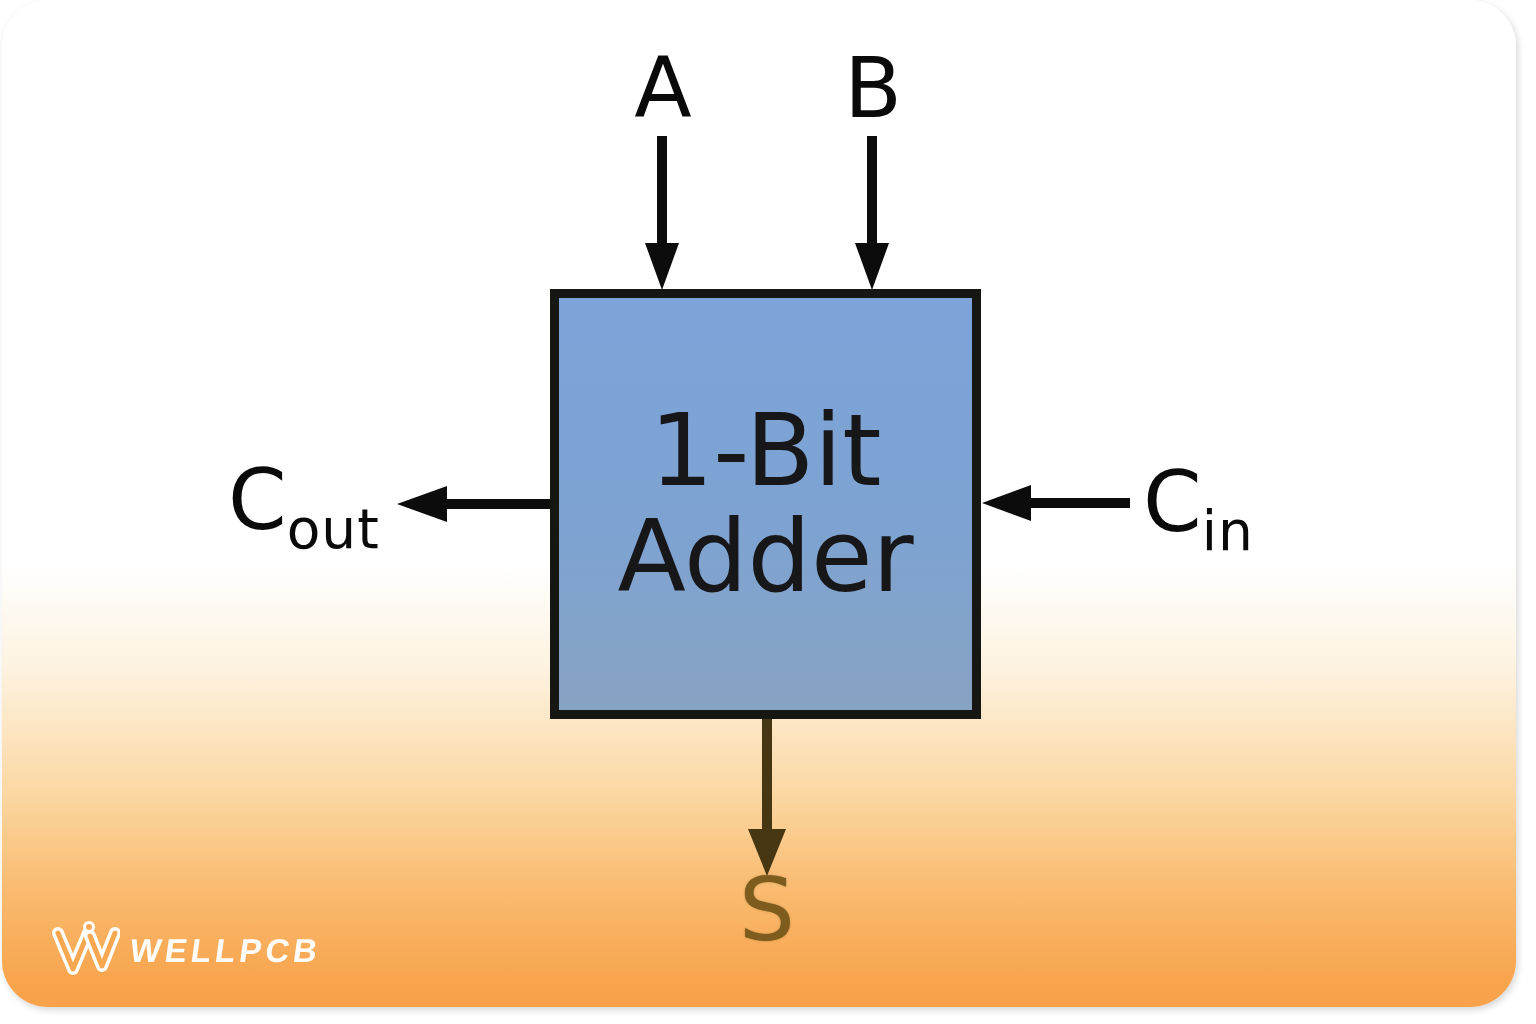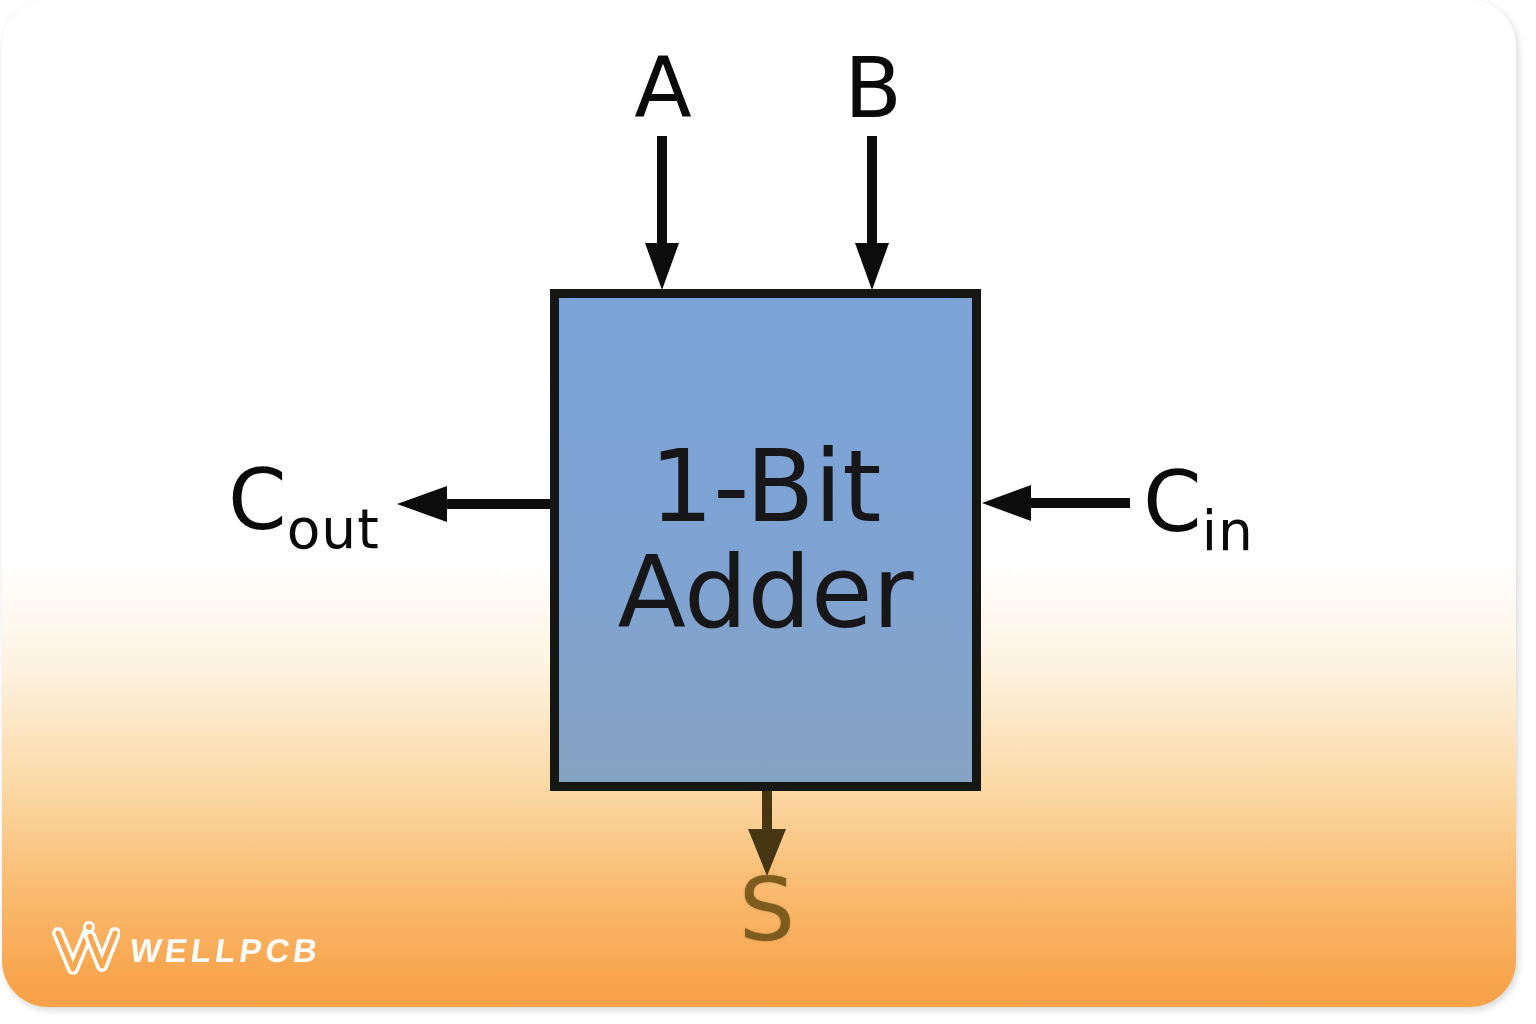--- a/index.html
+++ b/index.html
@@ -12,21 +12,21 @@
     border-radius: 46px;
     background: linear-gradient(180deg,
       #ffffff 0%, #ffffff 56%, #fdf3e1 66%, #fbd9a6 78%,
       #f9bc72 88%, #f8a54e 97%, #f8a24a 100%);
     box-shadow: 2px 3px 7px rgba(0,0,0,0.16);
   }
 
   .diagram-svg { position: absolute; left: 0; top: 0; width: 1536px; height: 1024px; }
 
   .adder-box {
-    position: absolute; left: 550px; top: 289px; width: 431px; height: 502px;
+    position: absolute; left: 550px; top: 289px; width: 431px; height: 430px;
     border: 9px solid #161612;
     background: linear-gradient(180deg, #7ca4d9 0%, #7ea3d2 55%, #87a3c3 100%);
     display: flex; flex-direction: column; align-items: center; justify-content: center;
   }
   .adder-box .line {
     font-size: 100px; line-height: 106px; color: #17171a; text-align: center;
     font-family: "DejaVu Sans", sans-serif;
   }
 
   .pin-label { position: absolute; color: #0a0a0a; font-family: "DejaVu Sans", sans-serif; }

